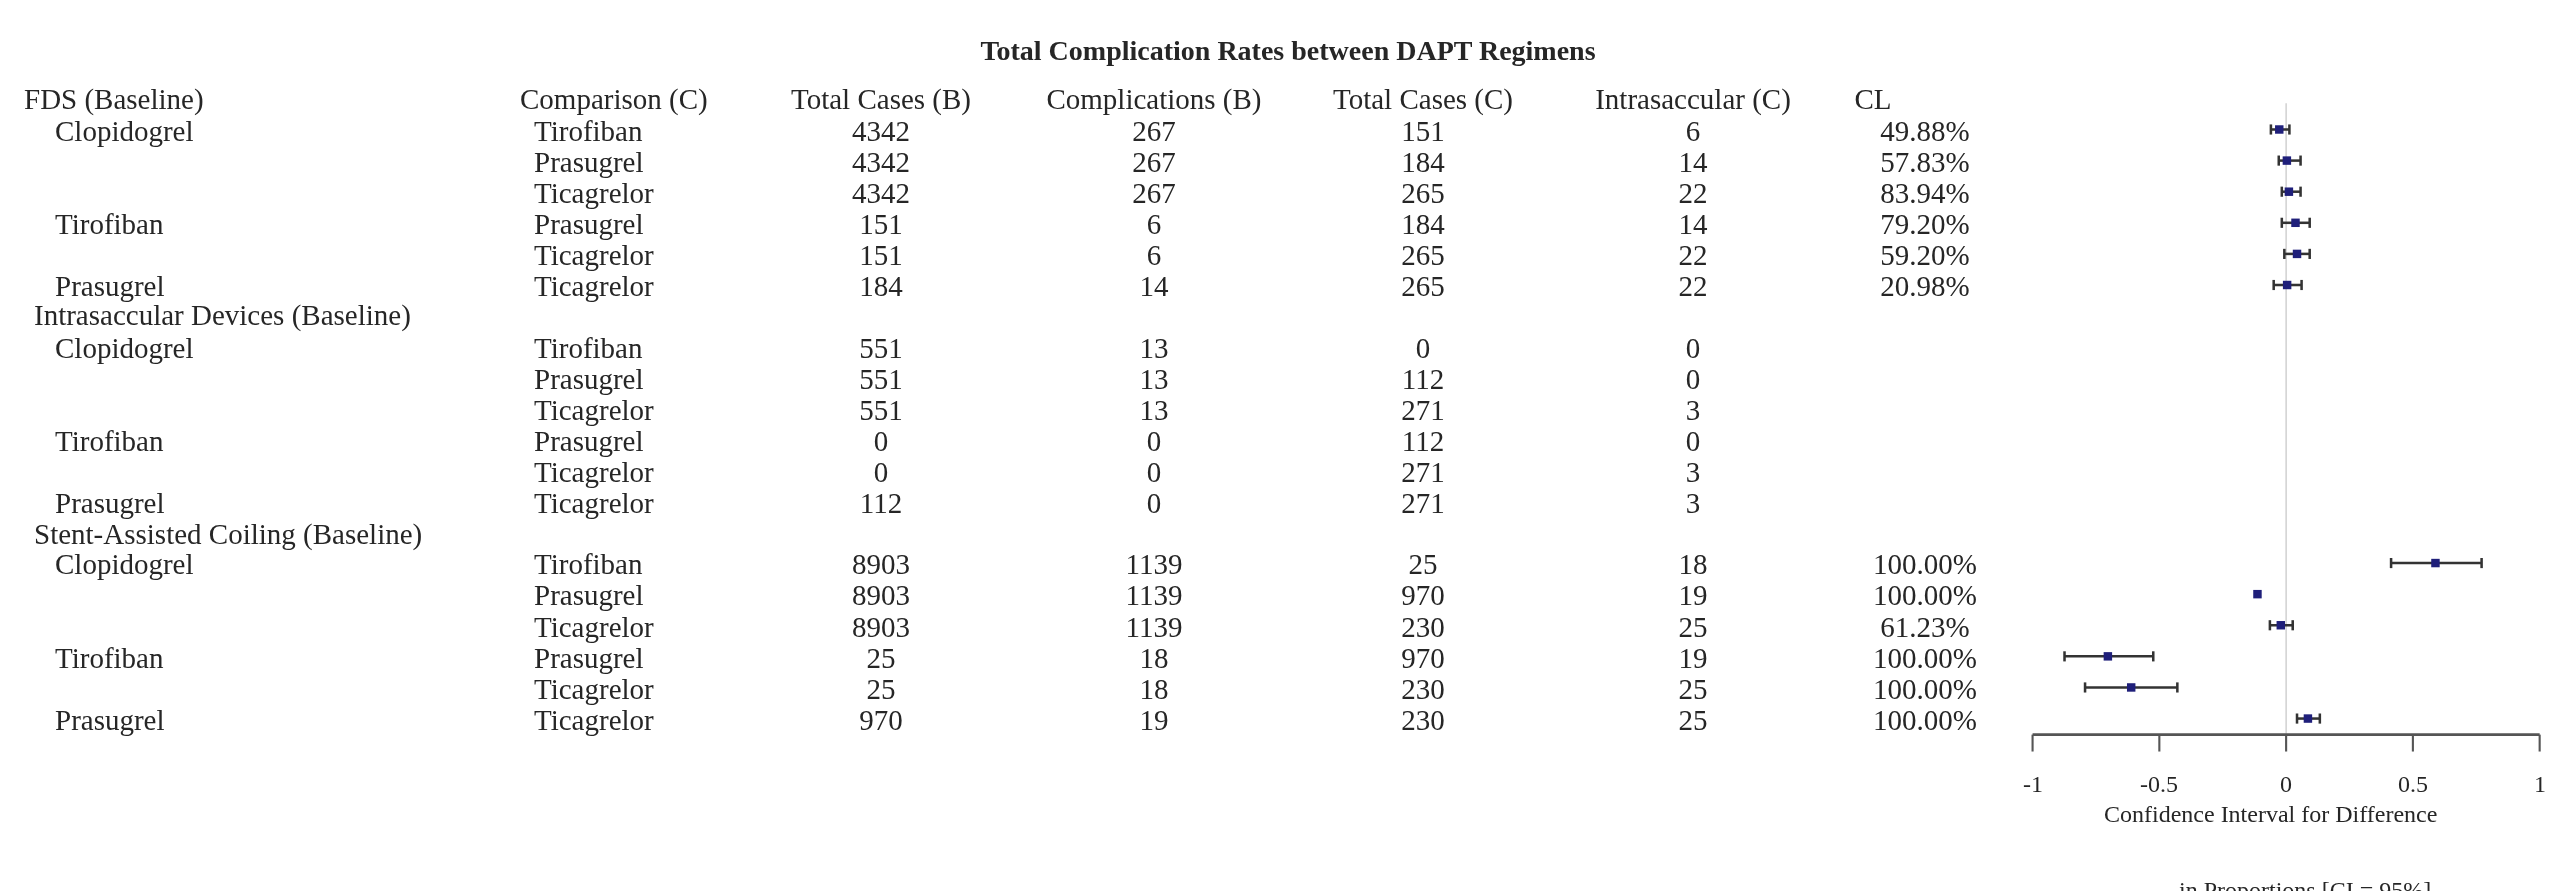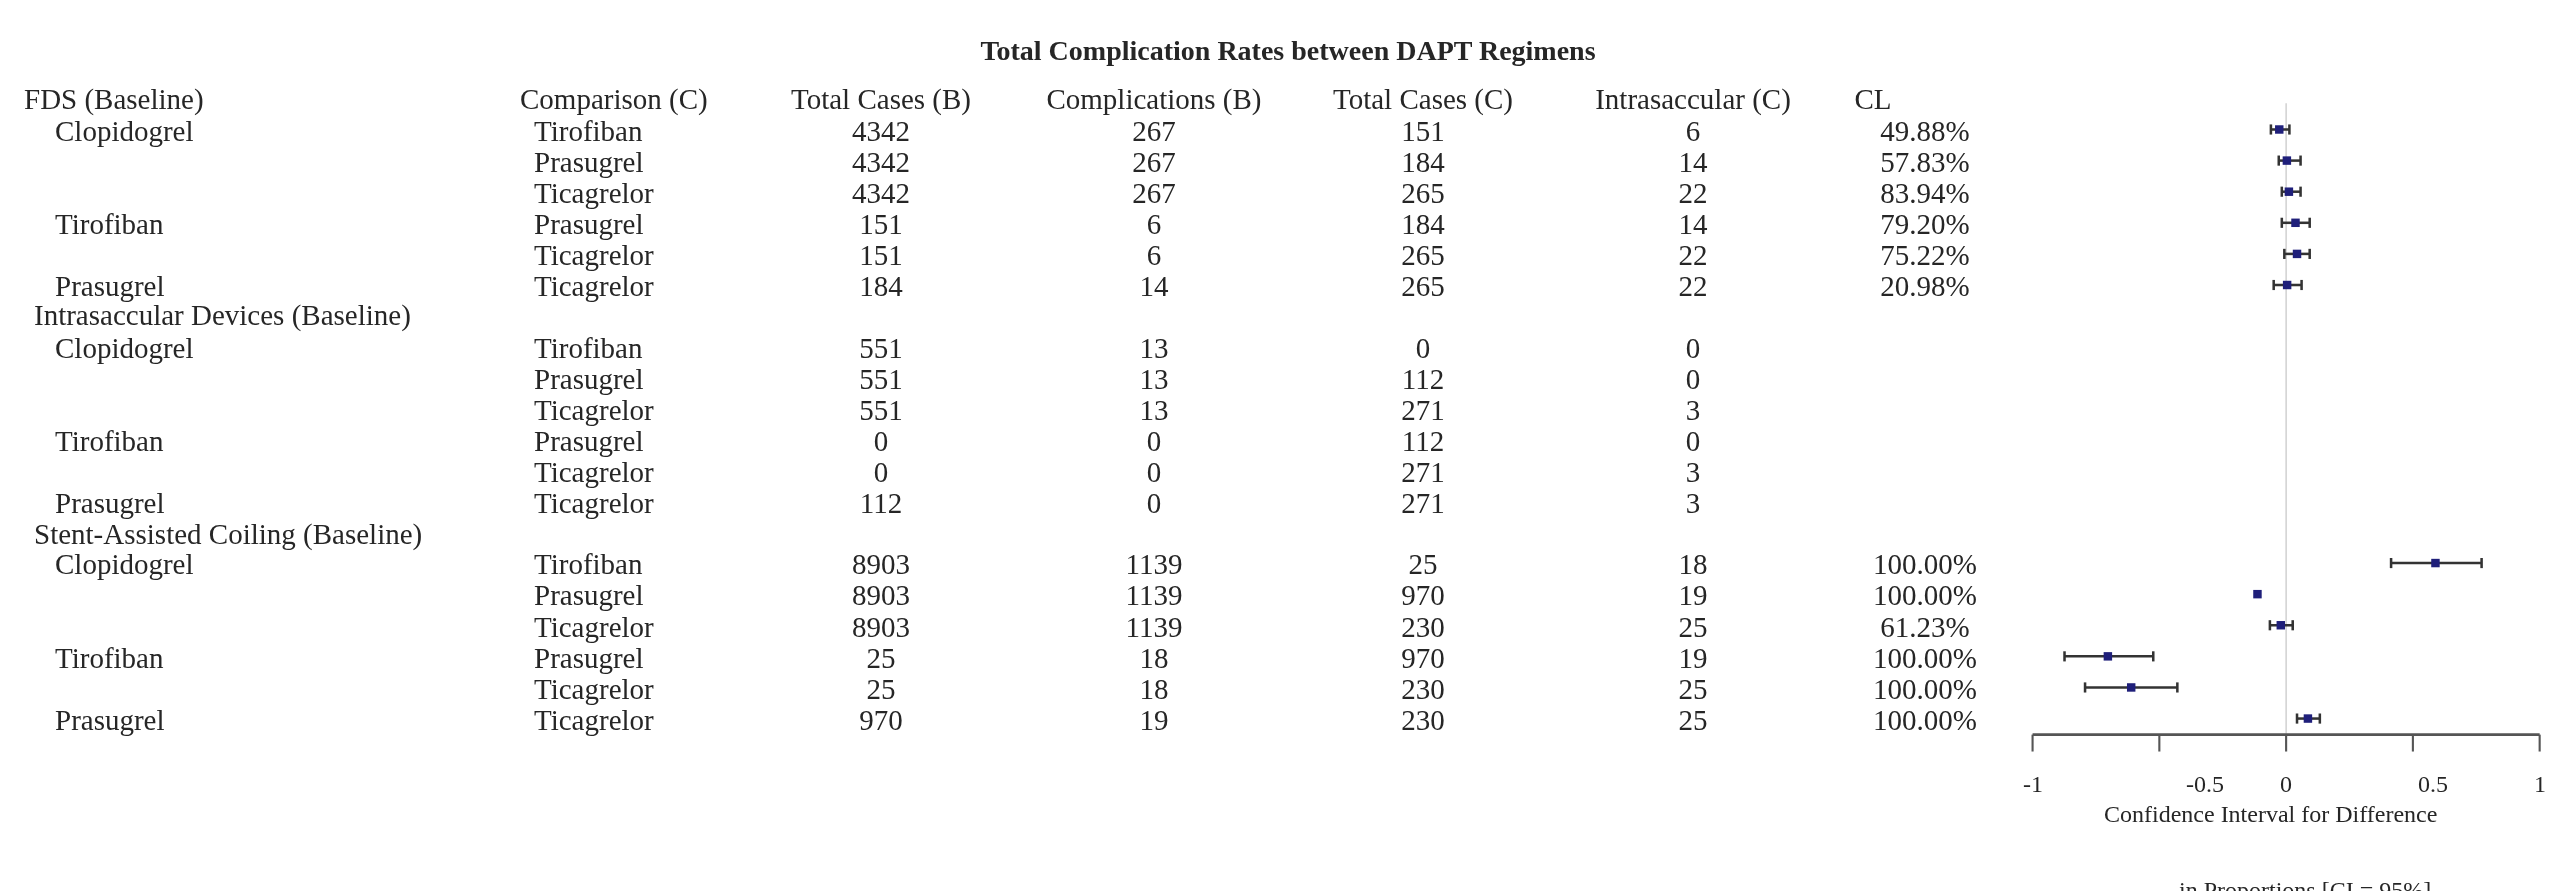--- a/index.html
+++ b/index.html
@@ -50,21 +50,21 @@
     <div class="cell center" style="left: 881px; top: 209px;">151</div>
     <div class="cell center" style="left: 1154px; top: 209px;">6</div>
     <div class="cell center" style="left: 1423px; top: 209px;">184</div>
     <div class="cell center" style="left: 1693px; top: 209px;">14</div>
     <div class="cell center" style="left: 1925px; top: 209px;">79.20%</div>
     <div class="cell" style="left: 534px; top: 240px;">Ticagrelor</div>
     <div class="cell center" style="left: 881px; top: 240px;">151</div>
     <div class="cell center" style="left: 1154px; top: 240px;">6</div>
     <div class="cell center" style="left: 1423px; top: 240px;">265</div>
     <div class="cell center" style="left: 1693px; top: 240px;">22</div>
-    <div class="cell center" style="left: 1925px; top: 240px;">75.22%</div>
+    <div class="cell center" style="left: 1925px; top: 240px;">59.20%</div>
     <div class="cell" style="left: 55px; top: 271px;">Prasugrel</div>
     <div class="cell" style="left: 534px; top: 271px;">Ticagrelor</div>
     <div class="cell center" style="left: 881px; top: 271px;">184</div>
     <div class="cell center" style="left: 1154px; top: 271px;">14</div>
     <div class="cell center" style="left: 1423px; top: 271px;">265</div>
     <div class="cell center" style="left: 1693px; top: 271px;">22</div>
     <div class="cell center" style="left: 1925px; top: 271px;">20.98%</div>
     <div class="hdr" style="left: 34px; top: 300px;">Intrasaccular Devices (Baseline)</div>
     <div class="cell" style="left: 55px; top: 333px;">Clopidogrel</div>
     <div class="cell" style="left: 534px; top: 333px;">Tirofiban</div>
@@ -217,18 +217,18 @@
     <line x1="2555" y1="869" x2="2555" y2="889" stroke="#555555" stroke-width="2.5"></line>
     <line x1="2705" y1="869" x2="2705" y2="889" stroke="#555555" stroke-width="2.5"></line>
     <line x1="2855" y1="869" x2="2855" y2="889" stroke="#555555" stroke-width="2.5"></line>
     <line x1="3005" y1="869" x2="3005" y2="889" stroke="#555555" stroke-width="2.5"></line>
   </svg>
 
 <div id="axis-labels">
   <div class="axis-label" style="left:2104px; top:800px;">Confidence Interval for Difference</div>
   <div class="axis-label" style="left:2179px; top:876px;">in Proportions [CI = 95%]</div>
 <div class="tick-label" style="left: 2033px; top: 772px;">-1</div>
-    <div class="tick-label" style="left: 2159px; top: 772px; margin-left: 46px;">-0.5</div>
+    <div class="tick-label" style="left: 2159px; top: 772px;">-0.5</div>
     <div class="tick-label" style="left: 2286px; top: 772px;">0</div>
-    <div class="tick-label" style="left: 2413px; top: 772px; margin-left: 20px;">0.5</div>
+    <div class="tick-label" style="left: 2413px; top: 772px;">0.5</div>
     <div class="tick-label" style="left: 2540px; top: 772px;">1</div>
   </div>
 
 
 </body></html>

